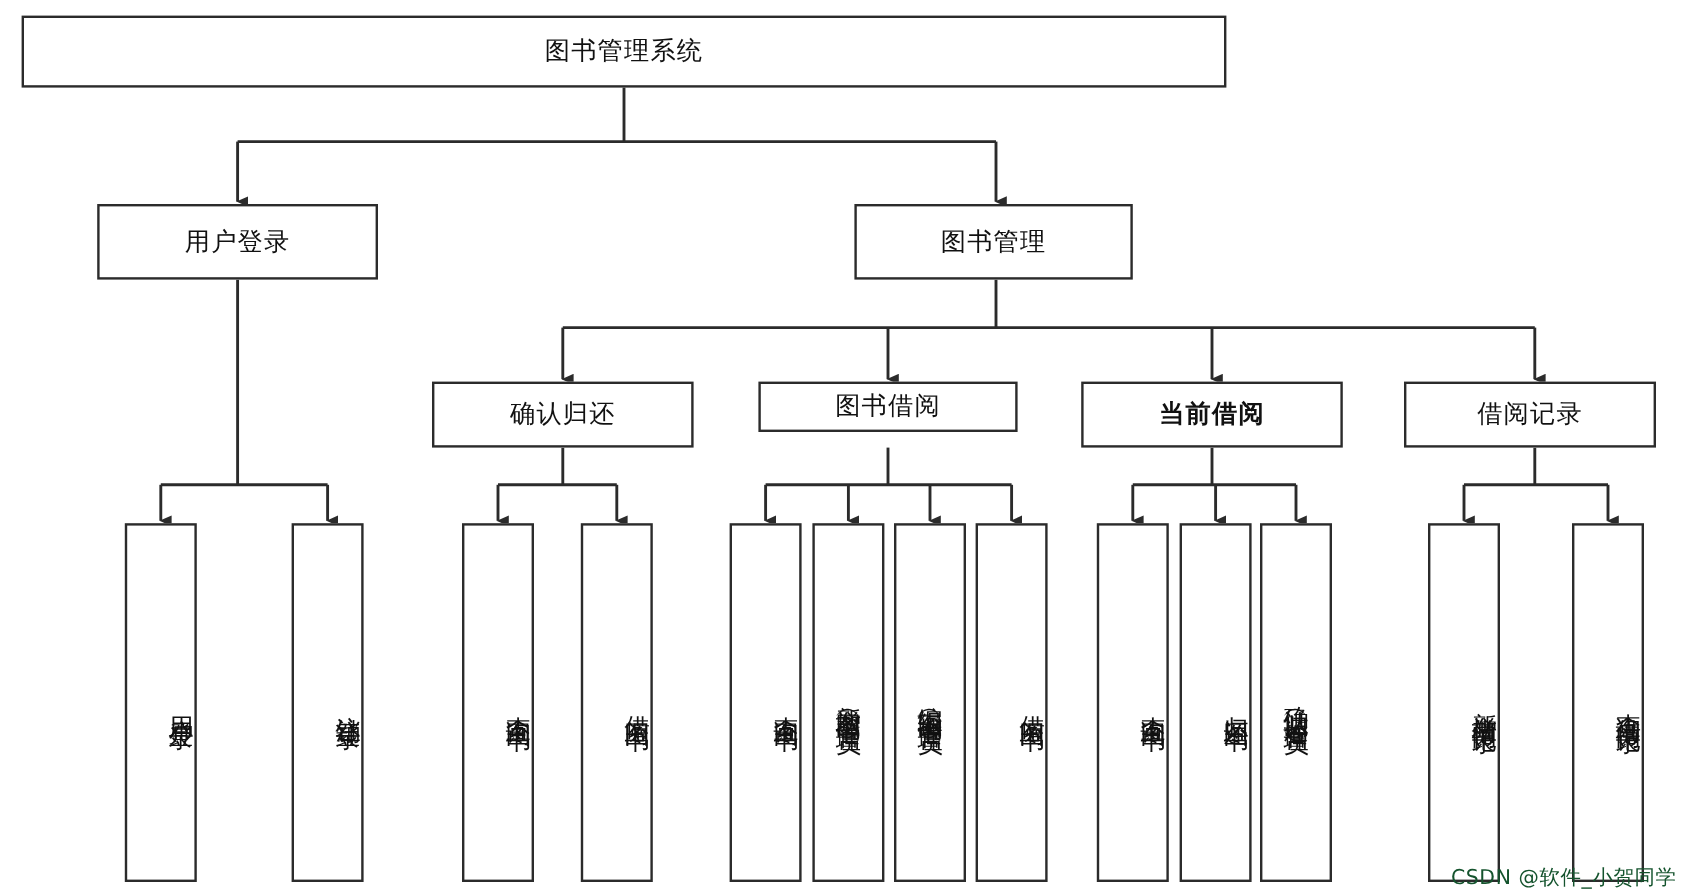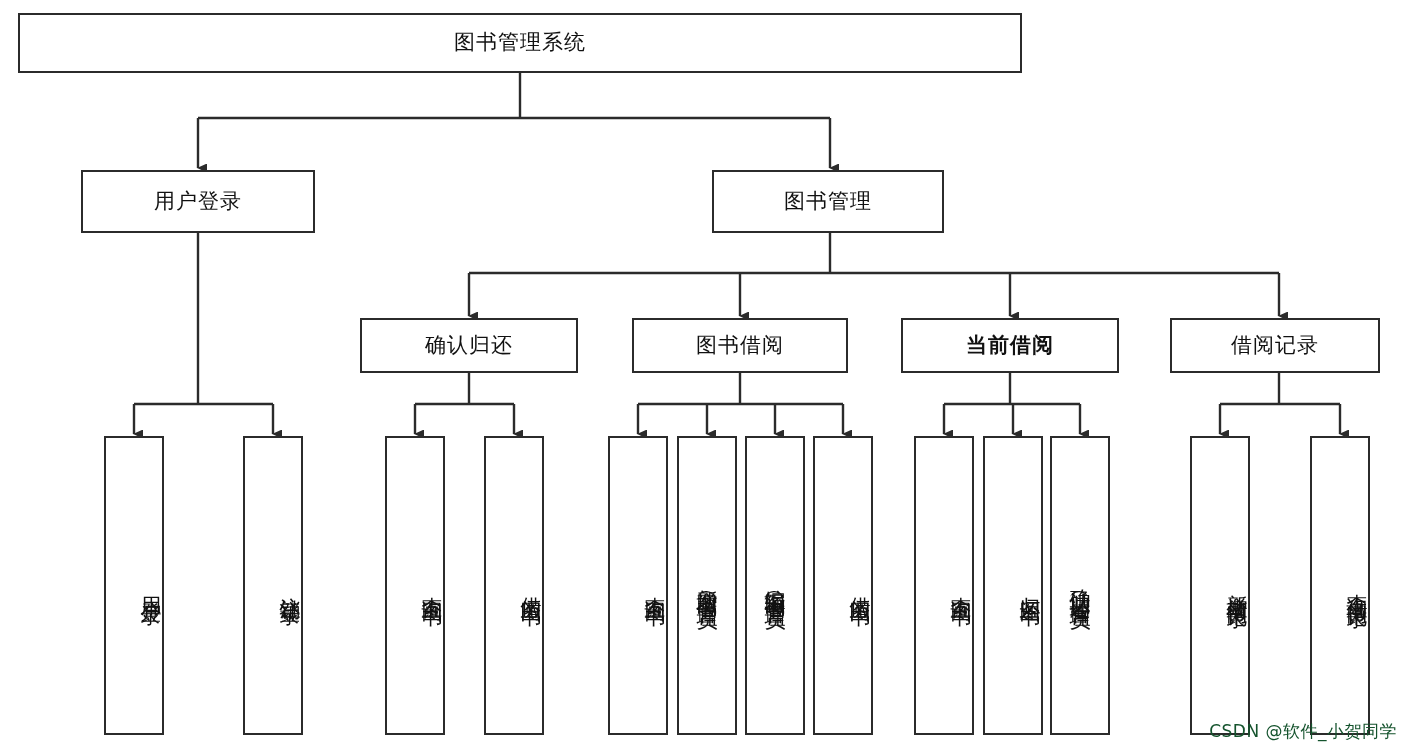--- a/index.html
+++ b/index.html
@@ -136,21 +136,21 @@
   <div class="node horizontal" id="node-l2-0" style="left: 81px; top: 170px; width: 234px; height: 63px;">
     <span class="node-label">用户登录</span>
   </div>
   <div class="node horizontal" id="node-l2-1" style="left: 712px; top: 170px; width: 232px; height: 63px;">
     <span class="node-label">图书管理</span>
   </div>
 
   <div class="node horizontal" id="node-l3-0" style="left: 360px; top: 318px; width: 218px; height: 55px;">
     <span class="node-label">确认归还</span>
   </div>
-  <div class="node horizontal" id="node-l3-1" style="left: 632px; top: 318px; width: 216px; height: 55px;">
+  <div class="node horizontal" id="node-l3-1" style="left: 632px; top: 318px; width: 216px; height: 42px;">
     <span class="node-label">图书借阅</span>
   </div>
   <div class="node horizontal" id="node-l3-2" style="left: 901px; top: 318px; width: 218px; height: 55px; font-weight: bold;">
     <span class="node-label">当前借阅</span>
   </div>
   <div class="node horizontal" id="node-l3-3" style="left: 1170px; top: 318px; width: 210px; height: 55px;">
     <span class="node-label">借阅记录</span>
   </div>
 
   <div class="node vertical" id="node-leaf-0" style="left: 104px; top: 436px; width: 60px; height: 299px;">

